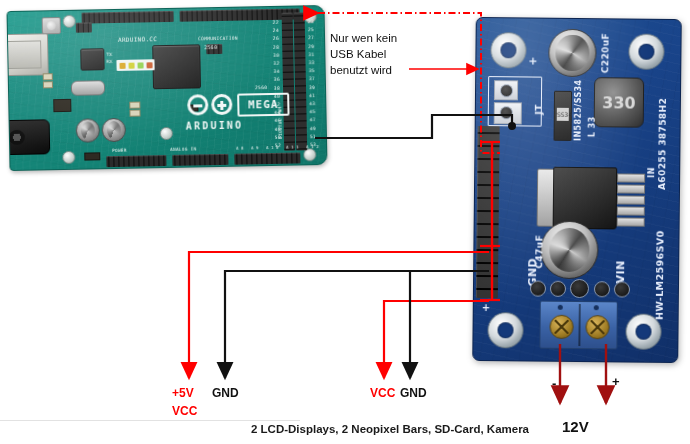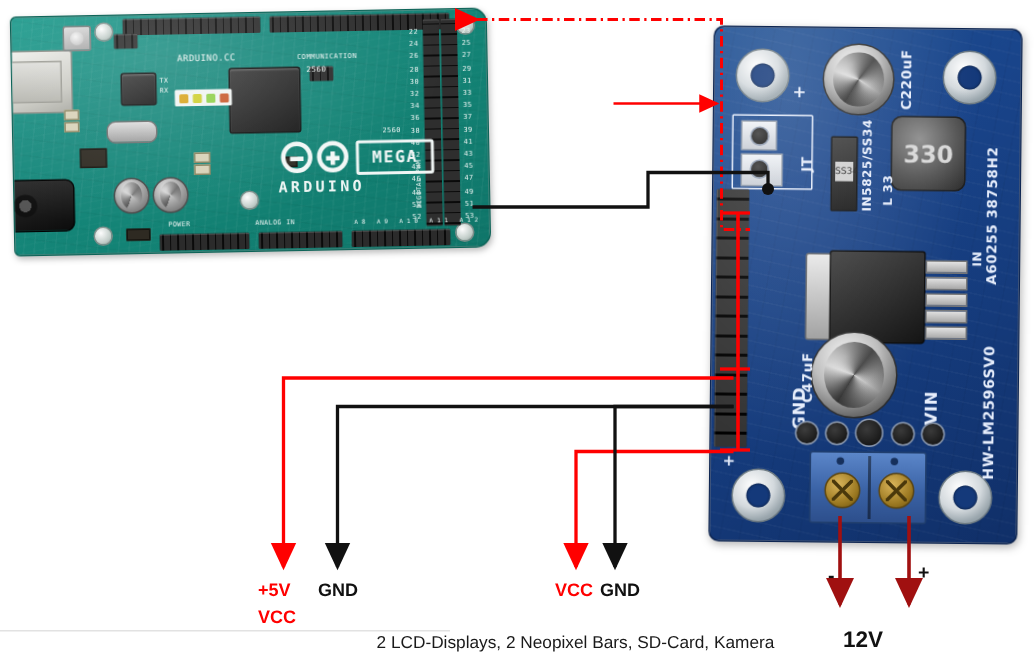--- a/index.html
+++ b/index.html
@@ -224,21 +224,21 @@
   }
   .note{
     position:absolute;font-family:"Liberation Sans",sans-serif;
     font-size:11.5px;color:#111;line-height:16px;white-space:nowrap;
   }
   .lbl-red{color:#ff0000;font-size:12px;font-weight:bold;}
   .lbl-blk{color:#111111;font-size:12px;font-weight:bold;}
   .lbl-dark{color:#111111;font-size:13px;font-weight:bold;}
   .caption{
     position:absolute;font-family:"Liberation Sans",sans-serif;
-    font-size:11.5px;color:#1a1a1a;white-space:nowrap;
+    font-size:11.5px;color:#1a1a1a;white-space:nowrap;font-weight:bold;
   }
   .hr-faint{position:absolute;height:1px;background:#e2e2e2;}
 </style>
 </head>
 <body>
 
 <div id="stage">
 
   <div id="arduino">
     <div class="pcb">
@@ -435,20 +435,25 @@
     </g>
 
     <g>
       <path d="M560,344 L560,403" fill="none" stroke="#a01010" stroke-width="2.4" marker-end="url(#arrDark)"></path>
     </g>
     <g>
       <path d="M606,344 L606,403" fill="none" stroke="#a01010" stroke-width="2.4" marker-end="url(#arrDark)"></path>
     </g>
   </svg>
 
+  <div class="note" style="left:330px;top:30px;">
+    <span>Nur wen kein</span><br>
+    <span>USB Kabel</span><br>
+    <span>benutzt wird</span>
+  </div>
 
   <div class="lbl lbl-red" style="left:172px;top:386px;">+5V</div>
   <div class="lbl lbl-red" style="left:172px;top:404px;">VCC</div>
   <div class="lbl lbl-blk" style="left:212px;top:386px;">GND</div>
 
   <div class="lbl lbl-red" style="left:370px;top:386px;">VCC</div>
   <div class="lbl lbl-blk" style="left:400px;top:386px;">GND</div>
 
   <div class="lbl lbl-dark" style="left:552px;top:376px;">-</div>
   <div class="lbl lbl-dark" style="left:612px;top:374px;">+</div>

